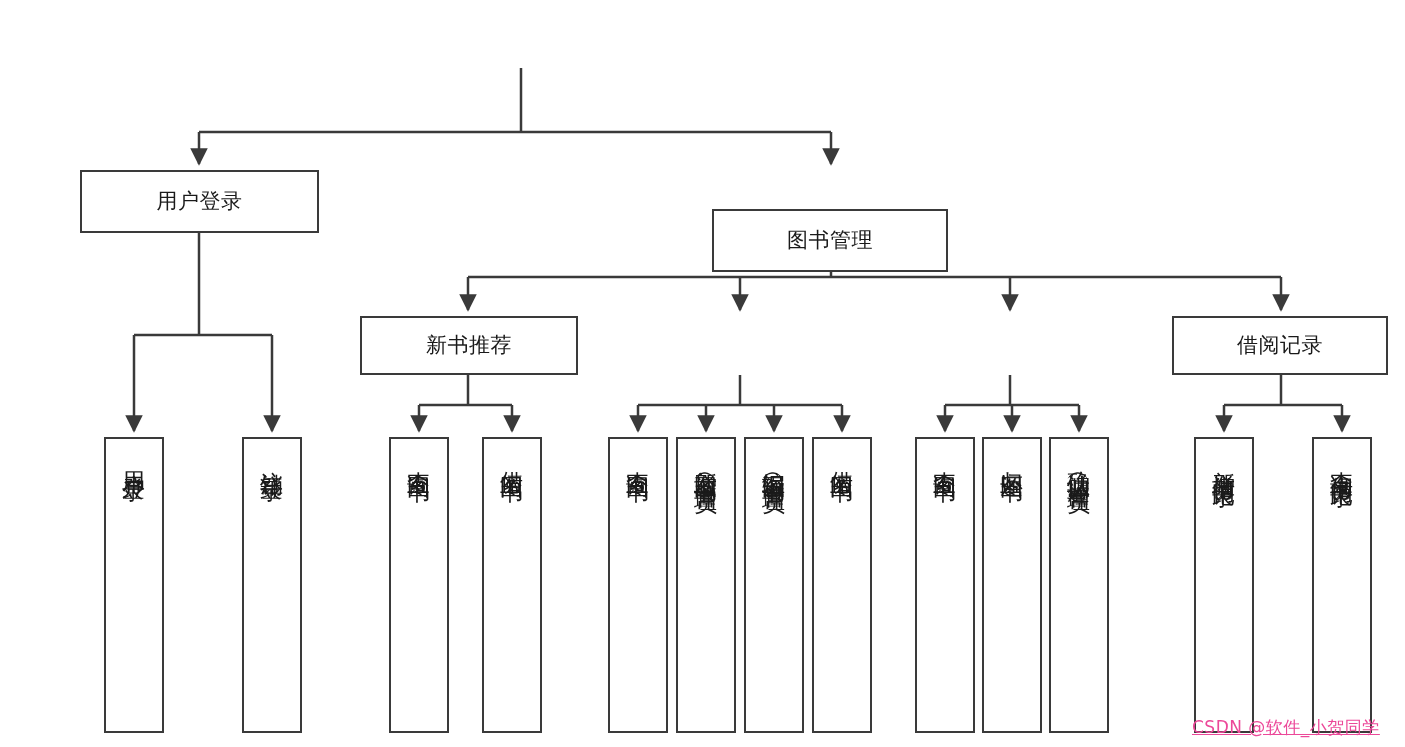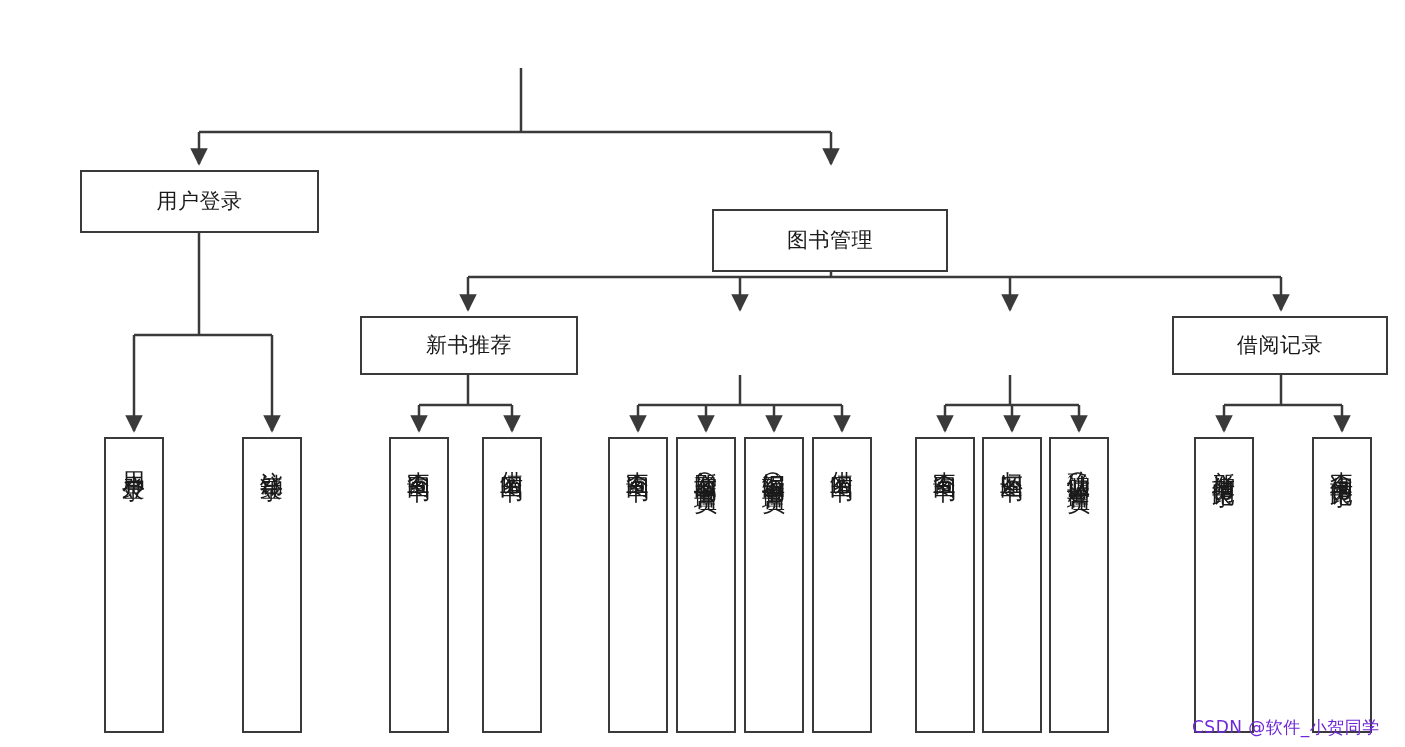--- a/index.html
+++ b/index.html
@@ -60,24 +60,25 @@
     writing-mode: vertical-rl;
     text-orientation: upright;
     font-size: 23px;
     line-height: 1.05;
     letter-spacing: 3px;
     white-space: nowrap;
   }
   .watermark {
     position: absolute;
     font-size: 17px;
-    color: #6d28d9;
+    color: #ec4899;
     letter-spacing: 0.5px;
     white-space: nowrap;
     font-family: "DejaVu Sans", "Liberation Sans", sans-serif;
+    text-decoration: underline;
   }
 </style>
 </head>
 <body>
 
 <div id="diagram-canvas">
 
   <svg id="edge-layer" viewBox="0 0 1405 747" xmlns="http://www.w3.org/2000/svg">
     <defs>
       <marker id="arrow" viewBox="0 0 10 10" refX="9" refY="5" markerWidth="7" markerHeight="7" orient="auto-start-reverse">

